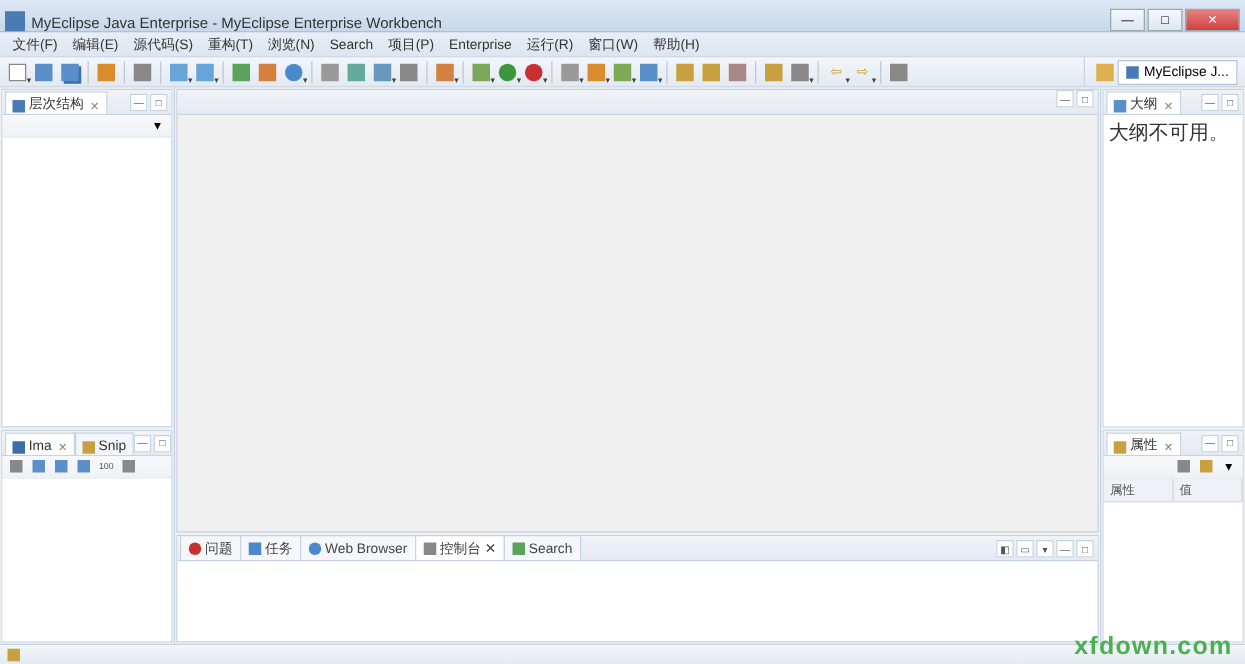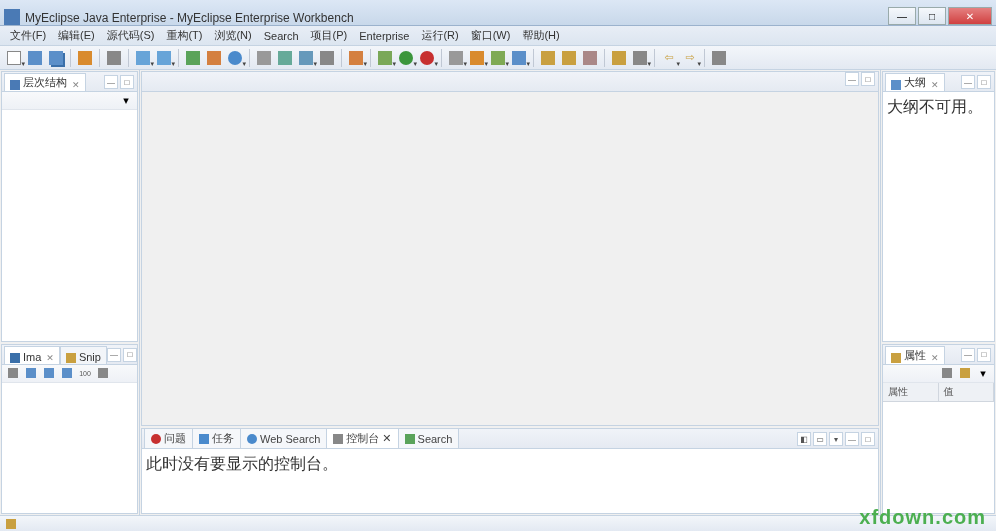--- a/index.html
+++ b/index.html
@@ -180,20 +180,29 @@
         <span style="color:#c9a040">⇦</span>
       </div>
     <div class="tbtn dd">
         <span style="color:#c9a040">⇨</span>
       </div>
     <div class="tsep"></div>
     <div class="tbtn">
         <span class="ticon" style="background:#888"></span>
       </div>
   </div>
+  <div class="persp-switch">
+    <div class="tbtn">
+        <span class="ticon" style="background:#e0b050"></span>
+      </div>
+    <div class="persp-btn">
+      <span class="mini-icon" style="background:#4a7ab5"></span>
+      <span>MyEclipse J...</span>
+    </div>
+  </div>
 </div>
 
 <div class="workarea">
 
   <div class="leftcol">
     <div class="view" style="flex:1.6">
       <div class="view-tabs">
         <div class="view-tab">
           <span class="mini-icon" style="background:#4a7ab5"></span>
           <span>层次结构</span>
@@ -264,40 +273,39 @@
         <div class="bottom-tab">
           <span class="mini-icon" style="background:#c73030;border-radius:50%"></span>
           <span>问题</span>
         </div>
         <div class="bottom-tab">
           <span class="mini-icon" style="background:#4a8acc"></span>
           <span>任务</span>
         </div>
         <div class="bottom-tab">
           <span class="mini-icon" style="background:#4a8acc;border-radius:50%"></span>
-          <span>Web Search</span>
+          <span>Web Browser</span>
         </div>
         <div class="bottom-tab active">
           <span class="mini-icon" style="background:#888"></span>
           <span>控制台</span>
           <span class="x">✕</span>
         </div>
         <div class="bottom-tab">
           <span class="mini-icon" style="background:#5aa35a"></span>
           <span>Search</span>
         </div>
         <div class="view-ctrls" style="margin-left:auto">
           <div class="view-ctrl">◧</div>
           <div class="view-ctrl">▭</div>
           <div class="view-ctrl">▾</div>
           <div class="view-ctrl">—</div>
           <div class="view-ctrl">□</div>
         </div>
       </div>
-      <div class="view-body">此时没有要显示的控制台。</div>
     </div>
   </div>
 
   <div class="rightcol">
     <div class="view" style="flex:1.6">
       <div class="view-tabs">
         <div class="view-tab">
           <span class="mini-icon" style="background:#5b8fc9"></span>
           <span>大纲</span>
           <span class="x">✕</span>

